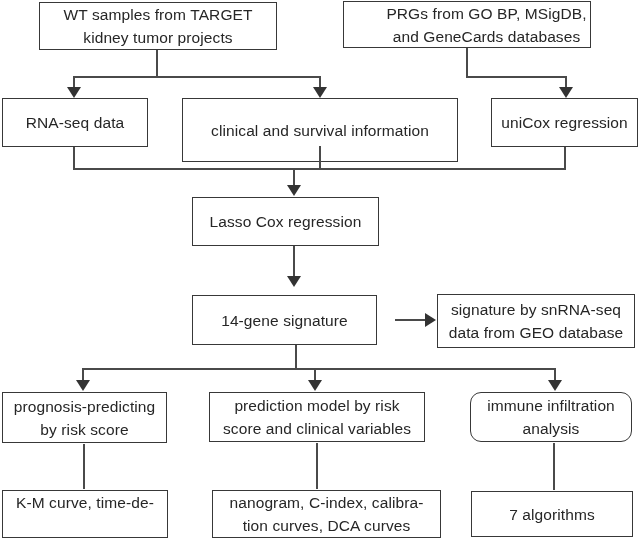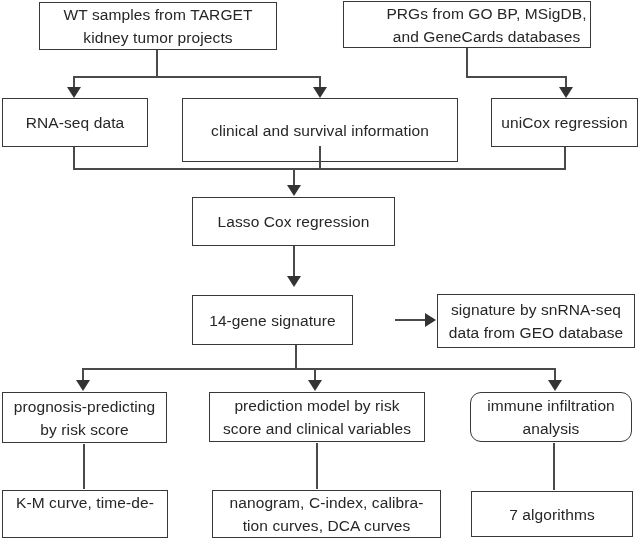--- a/index.html
+++ b/index.html
@@ -51,22 +51,22 @@
     border-bottom: 7px solid transparent;
     border-left: 11px solid #333333;
   }
 
   
   #n-wt        { left: 39px;  top: 2px;   width: 238px; height: 48px; }
   #n-prgs      { left: 343px; top: 1px;   width: 248px; height: 47px; padding-left: 39px; }
   #n-rnaseq    { left: 2px;   top: 98px;  width: 146px; height: 49px; }
   #n-clinical  { left: 182px; top: 98px;  width: 276px; height: 64px; }
   #n-unicox    { left: 491px; top: 98px;  width: 147px; height: 49px; }
-  #n-lasso     { left: 192px; top: 197px; width: 203px; height: 49px; }
-  #n-signature { left: 192px; top: 295px; width: 161px; height: 50px; }
+  #n-lasso     { left: 192px; top: 197px; width: 187px; height: 49px; }
+  #n-signature { left: 192px; top: 295px; width: 185px; height: 50px; }
   #n-valid     { left: 437px; top: 294px; width: 198px; height: 54px; }
   #n-prognosis { left: 2px;   top: 392px; width: 165px; height: 51px; }
   #n-predict   { left: 209px; top: 392px; width: 216px; height: 50px; }
   #n-immune    { left: 470px; top: 392px; width: 162px; height: 50px; border-radius: 11px; }
   #n-km        { left: 2px;   top: 490px; width: 166px; height: 48px; justify-content: space-between; }
   #n-nomo      { left: 212px; top: 490px; width: 229px; height: 48px; }
   #n-algo      { left: 471px; top: 491px; width: 162px; height: 46px; }
 </style>
 </head>
 <body>

